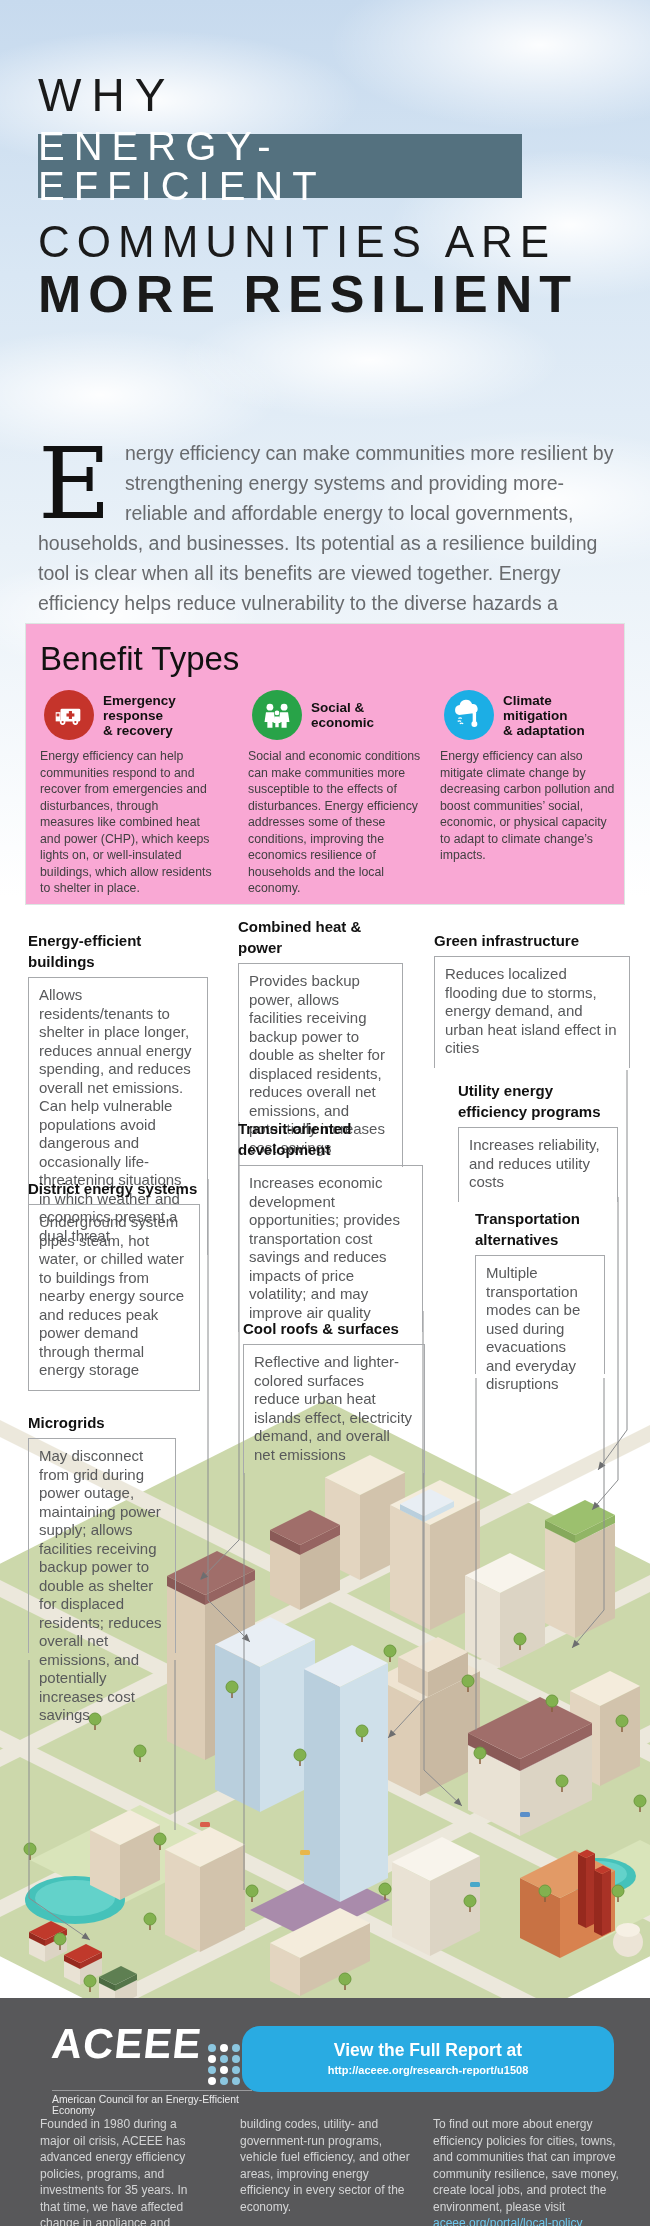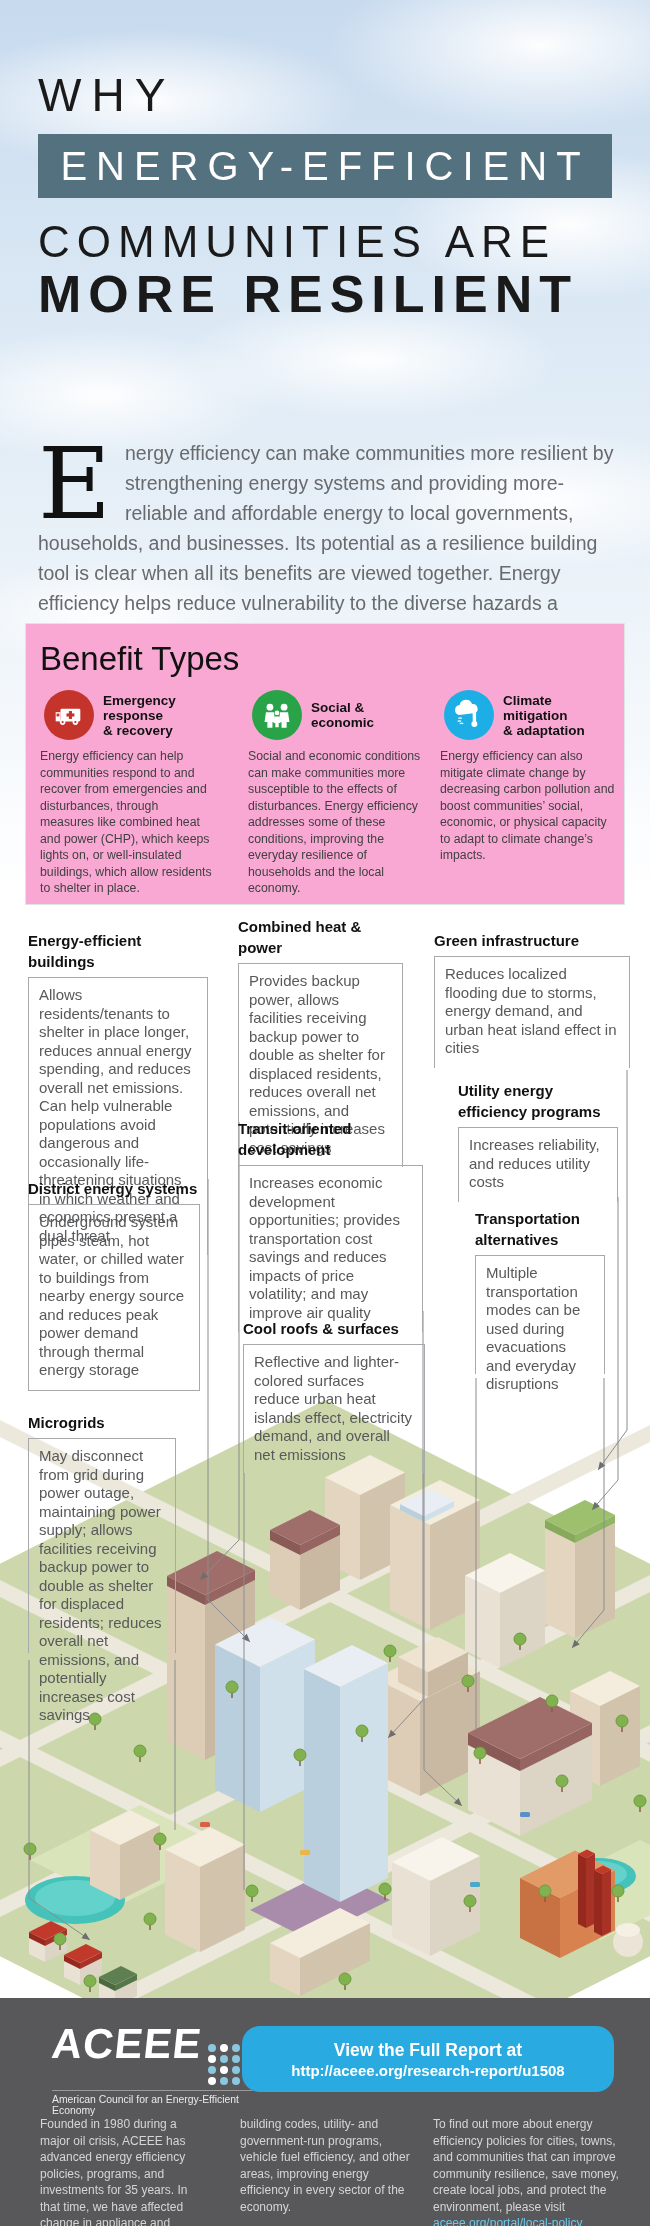--- a/index.html
+++ b/index.html
@@ -5,21 +5,21 @@
   html,body{margin:0;padding:0;background:#fff;}
   #page{position:relative;width:650px;height:2226px;margin:0 auto;overflow:hidden;
         font-family:"Liberation Sans",sans-serif;background:#fff;}
   
   #sky{position:absolute;left:0;top:0;width:650px;height:915px;
        background:linear-gradient(180deg,#c7daee 0%,#d9e7f4 30%,#e9f1f8 60%,#ffffff 98%);}
   .cloud{position:absolute;border-radius:50%;
          background:radial-gradient(closest-side,rgba(255,255,255,.95),rgba(255,255,255,0));}
   .title{position:absolute;left:38px;color:#1a1a1a;letter-spacing:10px;line-height:1;}
   #t1{top:72px;font-size:46px;font-weight:400;}
-  #tband{position:absolute;left:38px;top:134px;width:574px;height:64px;background:#54717f;
+  #tband{position:absolute;left:38px;top:134px;width:484px;height:64px;background:#54717f;
          display:flex;align-items:center;justify-content:center;}
   #t2{position:static;color:#fff;font-size:40px;font-weight:400;letter-spacing:9px;}
   #t3{top:220px;font-size:44px;font-weight:400;letter-spacing:7px;}
   #t4{top:268px;font-size:52px;font-weight:700;letter-spacing:7px;}
   
   #intro{position:absolute;left:38px;top:418px;width:576px;
          font-size:19.5px;line-height:30px;color:#686a6d;}
   #intro .dropcap{float:left;font-family:"DejaVu Serif","Liberation Serif",serif;
          font-size:100px;line-height:80px;color:#111;margin:6px 14px 0 0;}
   
@@ -51,21 +51,21 @@
   #logo .word{font-size:42px;font-weight:700;color:#fff;letter-spacing:1px;line-height:40px;
               display:inline-block;transform:skewX(-6deg);}
   #dots{display:inline-grid;grid-template-columns:repeat(3,9px);grid-gap:3px;margin-left:6px;vertical-align:6px;}
   #dots i{width:8px;height:8px;border-radius:50%;display:block;}
   #logo .tag{margin-top:5px;font-size:10.4px;color:#e9e9ea;border-top:1px solid #9a9a9c;padding-top:3px;}
   #report-btn{position:absolute;left:242px;top:28px;width:372px;height:66px;background:#29abe2;
               border:none;border-radius:18px;color:#fff;cursor:pointer;
               display:flex;flex-direction:column;align-items:center;justify-content:center;
               font-family:"Liberation Sans",sans-serif;}
   #report-btn .l1{font-size:17.5px;font-weight:700;line-height:22px;}
-  #report-btn .l2{font-size:15px;font-weight:700;line-height:19px;}
+  #report-btn .l2{font-size:11px;font-weight:700;line-height:19px;}
   .fcol{position:absolute;top:118px;font-size:12px;line-height:16.5px;color:#d4d5d6;}
   .fcol.f1{left:40px;width:168px;} .fcol.f2{left:240px;width:178px;} .fcol.f3{left:433px;width:186px;}
   .flink{color:#6ec9ef;cursor:pointer;}
   .pre{white-space:pre-line;}
 </style>
 </head>
 <body>
 
 <div id="page">
 
@@ -121,21 +121,21 @@
               <path d="M4.2 10 h5.6 l1 7 h-2 v4 h-3.6 v-4 h-2 z"></path>
             <circle cx="17" cy="6.5" r="2.4"></circle>
               <path d="M14.2 10 h5.6 l1 7 h-2 v4 h-3.6 v-4 h-2 z"></path>
             <circle cx="12" cy="10.5" r="1.7"></circle>
               <path d="M10.2 13 h3.6 l.7 4.6 h-1.3 v3 h-2.4 v-3 h-1.3 z"></path>
           </svg>
         </span>
         <h4 class="pre">Social &amp;
 economic</h4>
       </div>
-      <p>Social and economic conditions can make communities more susceptible to the effects of disturbances. Energy efficiency addresses some of these conditions, improving the everyday resilience of households and the local economy.</p>
+      <p>Social and economic conditions can make communities more susceptible to the effects of disturbances. Energy efficiency addresses some of these conditions, improving the economics resilience of households and the local economy.</p>
     </div>
 
     <div class="bcol c3">
       <div class="bhead">
         <span class="bicon blue">
           <svg width="34" height="34" viewBox="0 0 24 24">
             <path d="M5 12 a3.6 3.6 0 0 1 .4-7.1 a4.6 4.6 0 0 1 8.8-.6 a3.4 3.4 0 0 1 2.2 6.3 z" fill="#fff"></path>
             <rect x="14.6" y="9.5" width="2.4" height="8" rx="1.2" fill="#fff"></rect>
             <circle cx="15.8" cy="18.4" r="2.1" fill="#fff"></circle>
             <path d="M4.5 14.5 q1.2-.8 2.4 0 M4 16.5 q1.2-.8 2.4 0 M5.5 18.2 q1.2-.8 2.4 0" stroke="#fff" stroke-width=".9" fill="none"></path>

